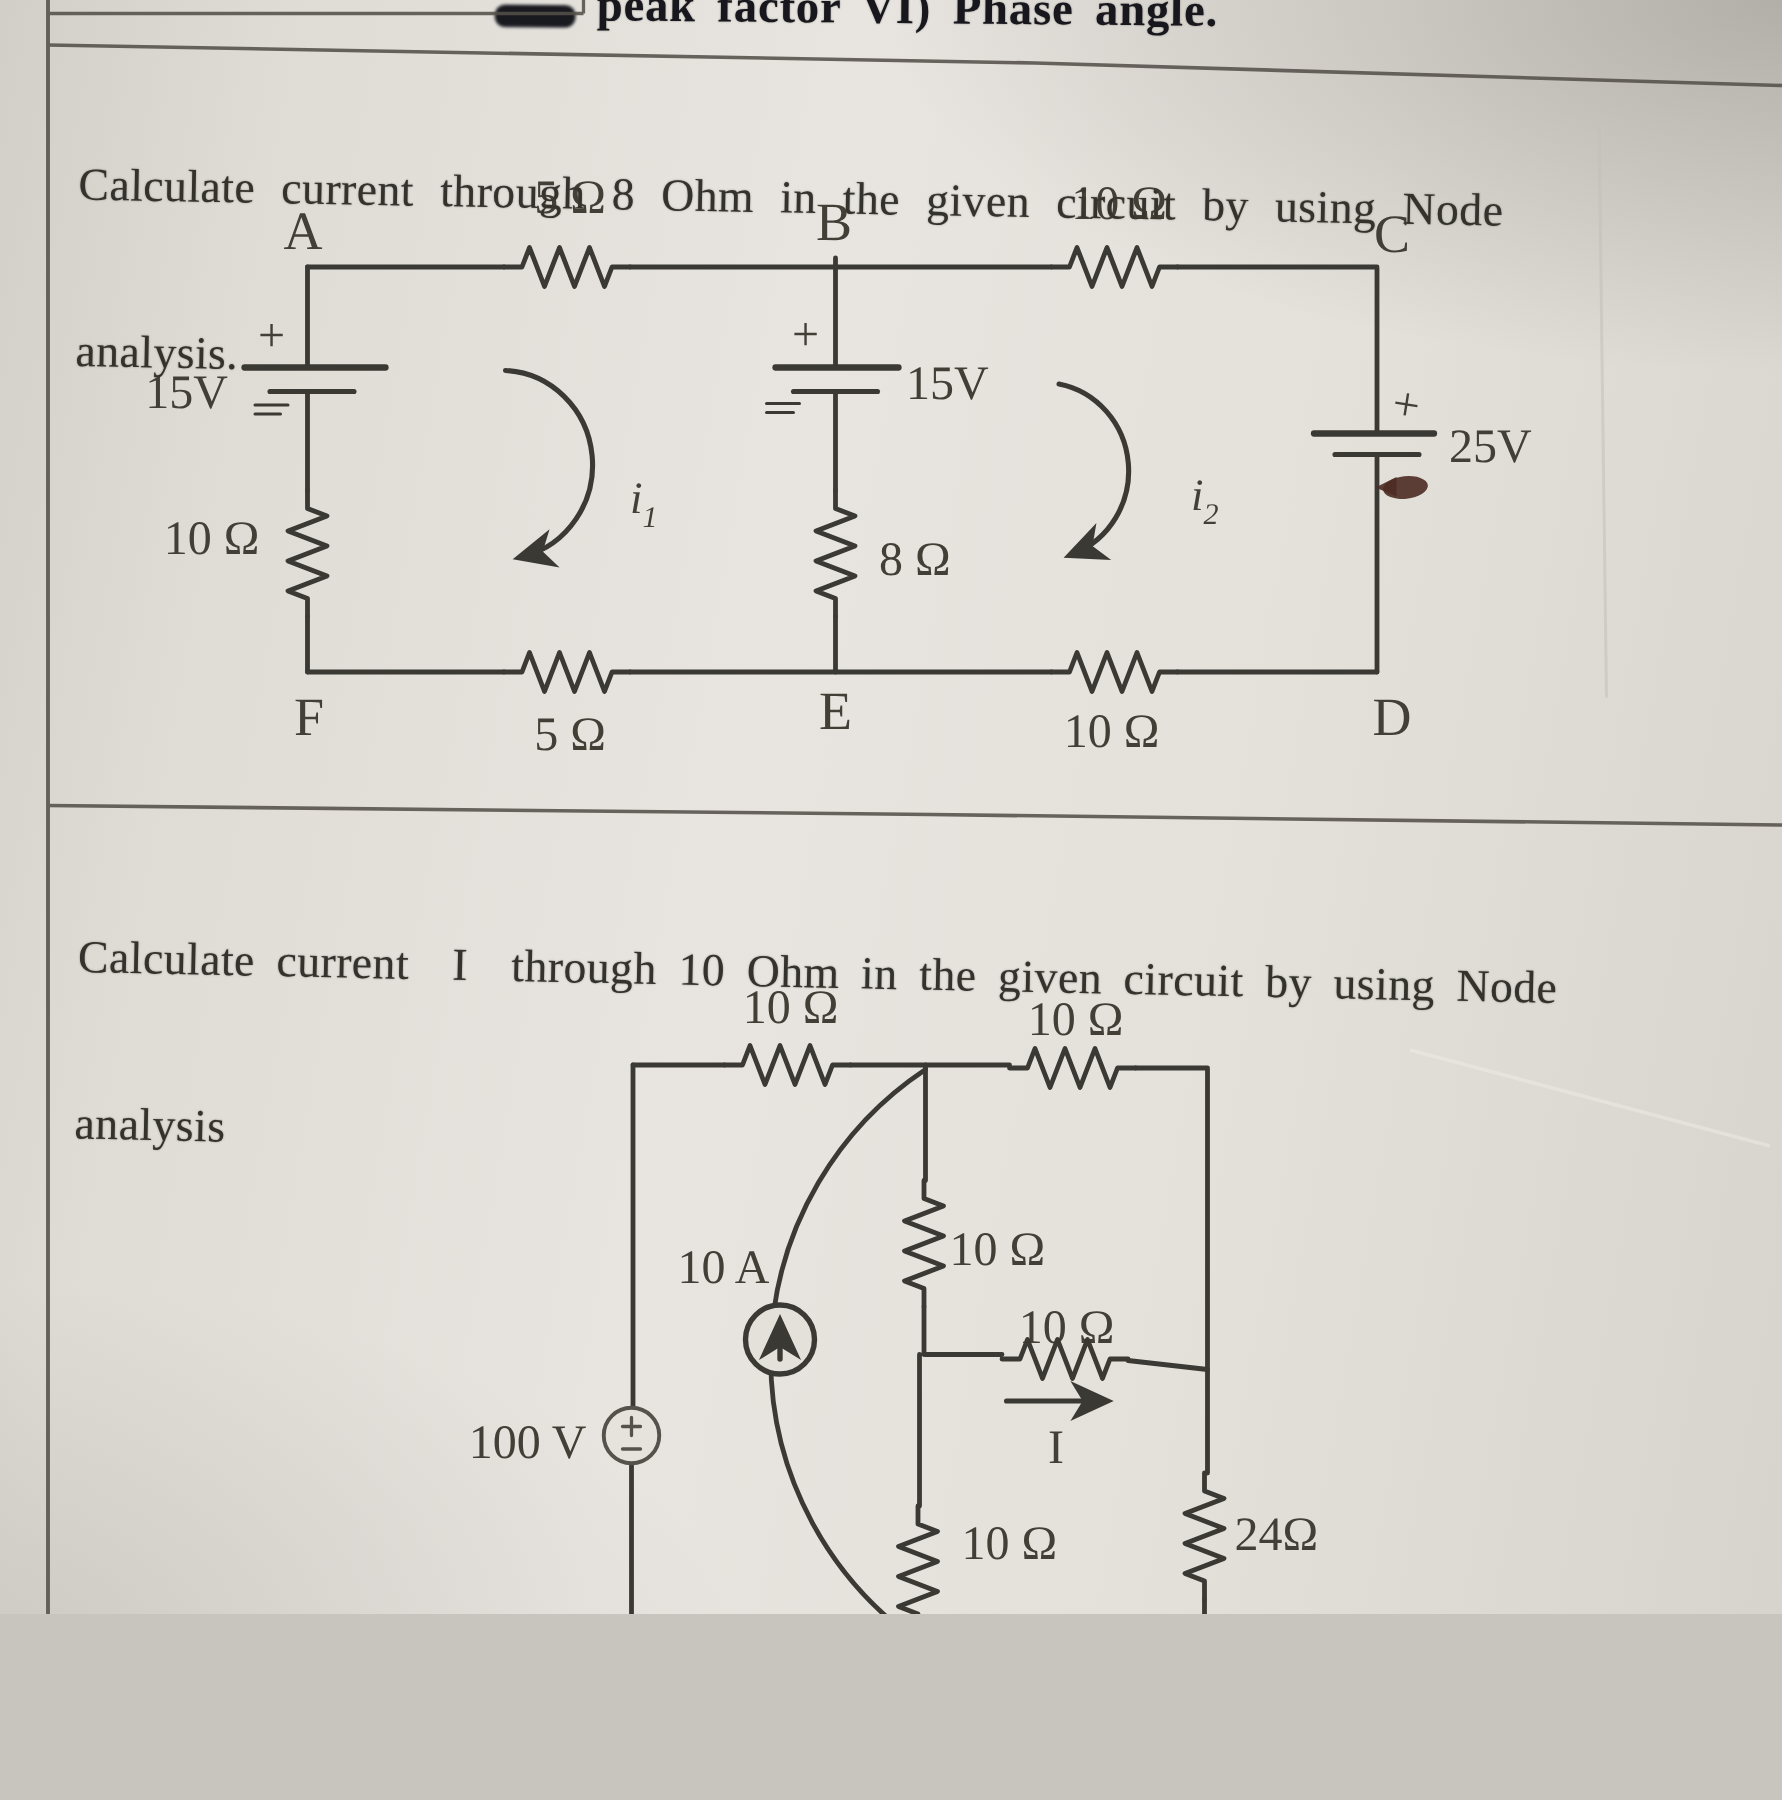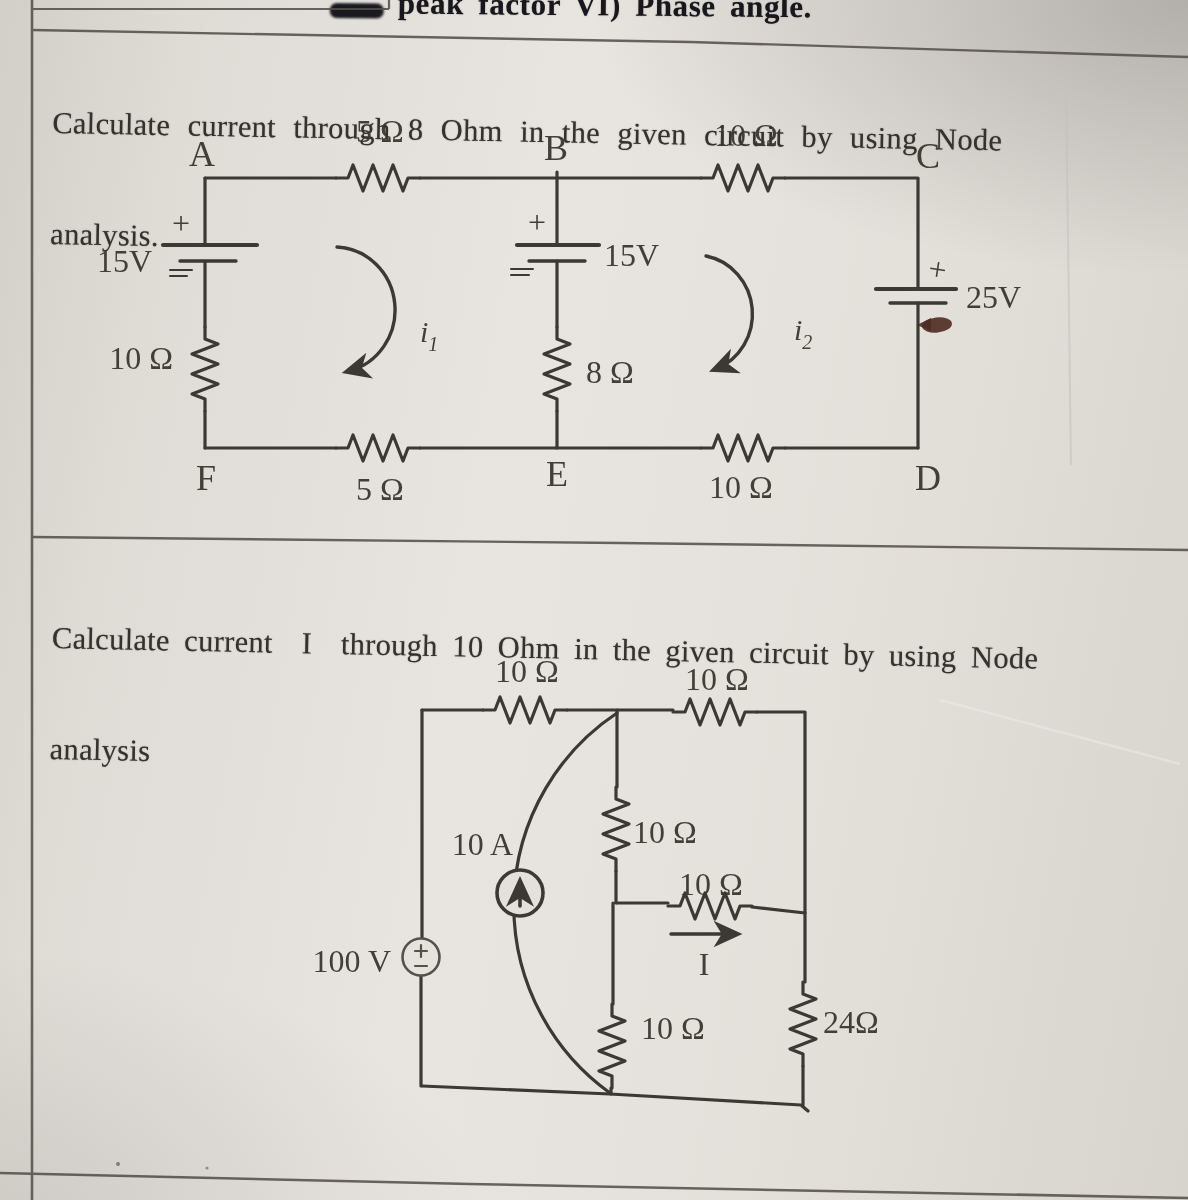--- a/index.html
+++ b/index.html
@@ -1,17 +1,17 @@
 <!DOCTYPE html>
 <html><head>
 <meta charset="utf-8">
 <style>
   html,body{margin:0;padding:0;background:#c8c5bf;}
   .page{
-    position:relative;width:1188px;height:1200px;overflow:hidden;
+    position:relative;width:1188px;height:1076px;overflow:hidden;
     font-family:"Liberation Serif", serif;
     background:
       radial-gradient(120% 55% at 100% 0%, rgba(80,77,72,.30), rgba(80,77,72,0) 42%),
       radial-gradient(80% 45% at 0% 103%, rgba(110,107,101,.16), rgba(110,107,101,0) 52%),
       linear-gradient(100deg,#d2cfc9 0%,#dfdcd6 14%,#e8e5e0 42%,#e4e1db 68%,#d7d4ce 100%);
   }
   .scan-text{position:absolute;color:#34322d;text-shadow:0 0 1.2px rgba(60,57,50,.55);}
   .row-partial{
     left:330px;top:-15px;width:860px;font-size:31px;font-weight:700;color:#17171d;
     letter-spacing:.6px;word-spacing:6px;transform:rotate(.5deg);transform-origin:left top;

